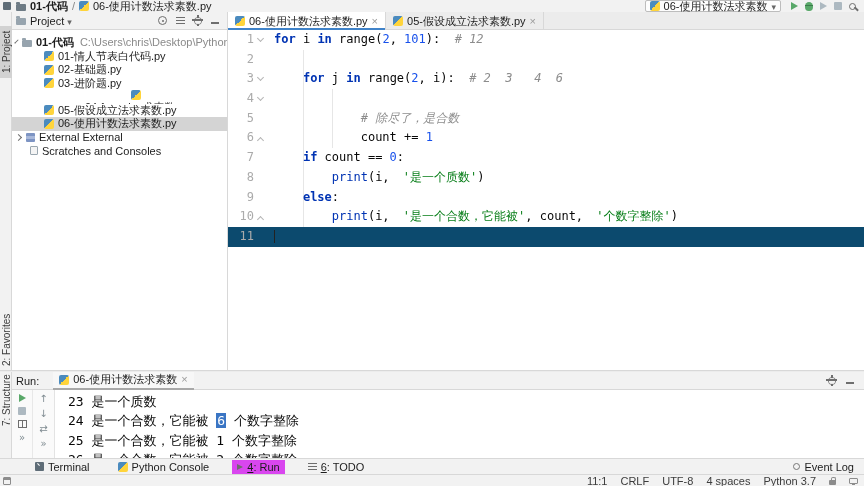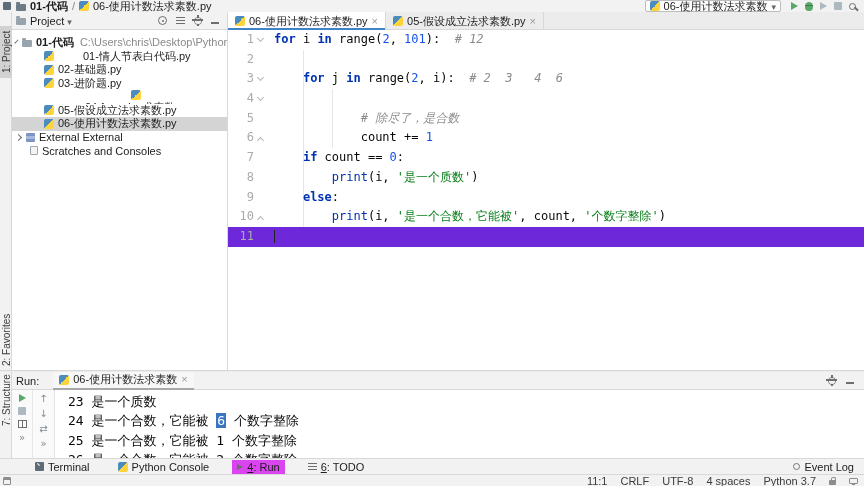--- a/index.html
+++ b/index.html
@@ -41,28 +41,28 @@
   .ed-tab { position:relative; display:flex; align-items:center; gap:4px; padding:0 7px; height:18px; border-right:1px solid #D8D8D8; }
   .ed-tab.active { background:#FFFFFF; }
   .ed-tab.active::after { content:""; position:absolute; left:0; right:0; bottom:-1px; height:3px; background:#4083C9; }
   .close-x { color:#9b9b9b; font-size:11px; line-height:1; }
   .close-x::before { content:"×"; }
 
   
   #editor { position:absolute; left:228px; top:30px; width:636px; height:340px; background:#fff;
             font-family:"DejaVu Sans Mono","Liberation Mono",monospace; font-size:12px; }
   .ed-line { display:flex; height:19.7px; line-height:19.7px; position:relative; }
-  .ed-line.current { background:#6d28d9; }
+  .ed-line.current { background:#0c4a6e; }
   .gut { width:26px; text-align:right; color:#ABABAB; flex:0 0 26px; }
   .fold { width:14px; flex:0 0 14px; position:relative; }
   .fold .chev { position:absolute; left:4px; top:8px; border-color:#B5B5B5; }
   .code { white-space:pre; padding-left:6px;text-align:center; }
   .tok-k { color:#0033B3; font-weight:bold; }
   .tok-n { color:#1750EB; }
-  .tok-s { color:#067D17; }
+  .tok-s { color:#067D17;margin-left:6px; }
   .tok-c { color:#8C8C8C; font-style:italic; }
   .tok-b { color:#0033B3; }
   .tok-t { color:#080808; }
   #caret { display:inline-block; width:1px; height:13px; background:#222; vertical-align:middle; }
   .indent-guide { position:absolute; width:1px; background:#E6E6E6; }
 
   
   #h-splitter { position:absolute; left:0; top:370px; width:864px; height:2px; background:#ECECEC; border-top:1px solid #D8D8D8; }
 
   
@@ -183,21 +183,21 @@
         <span class="i i-min"></span>
       </span>
     </div>
     <div id="tree">
         <div class="tree-row" style="padding-left: 4px;">
           <span class="chev down"></span>
           <span class="i i-folder" style="margin-left: 5px;"></span>
           <span class="tree-root-name">01-代码</span>
           <span class="tree-path">C:\Users\chris\Desktop\Python基础\Da</span>
         </div>
-        <div class="tree-row" style="padding-left: 32px; gap: 25px;">
+        <div class="tree-row" style="padding-left: 32px;">
           <span class="i i-py"></span>
           <span class="tree-label">01-情人节表白代码.py</span>
         </div>
         <div class="tree-row" style="padding-left: 32px; text-align: center;">
           <span class="i i-py"></span>
           <span class="tree-label">02-基础题.py</span>
         </div>
         <div class="tree-row" style="padding-left: 32px;">
           <span class="i i-py"></span>
           <span class="tree-label">03-进阶题.py</span>

